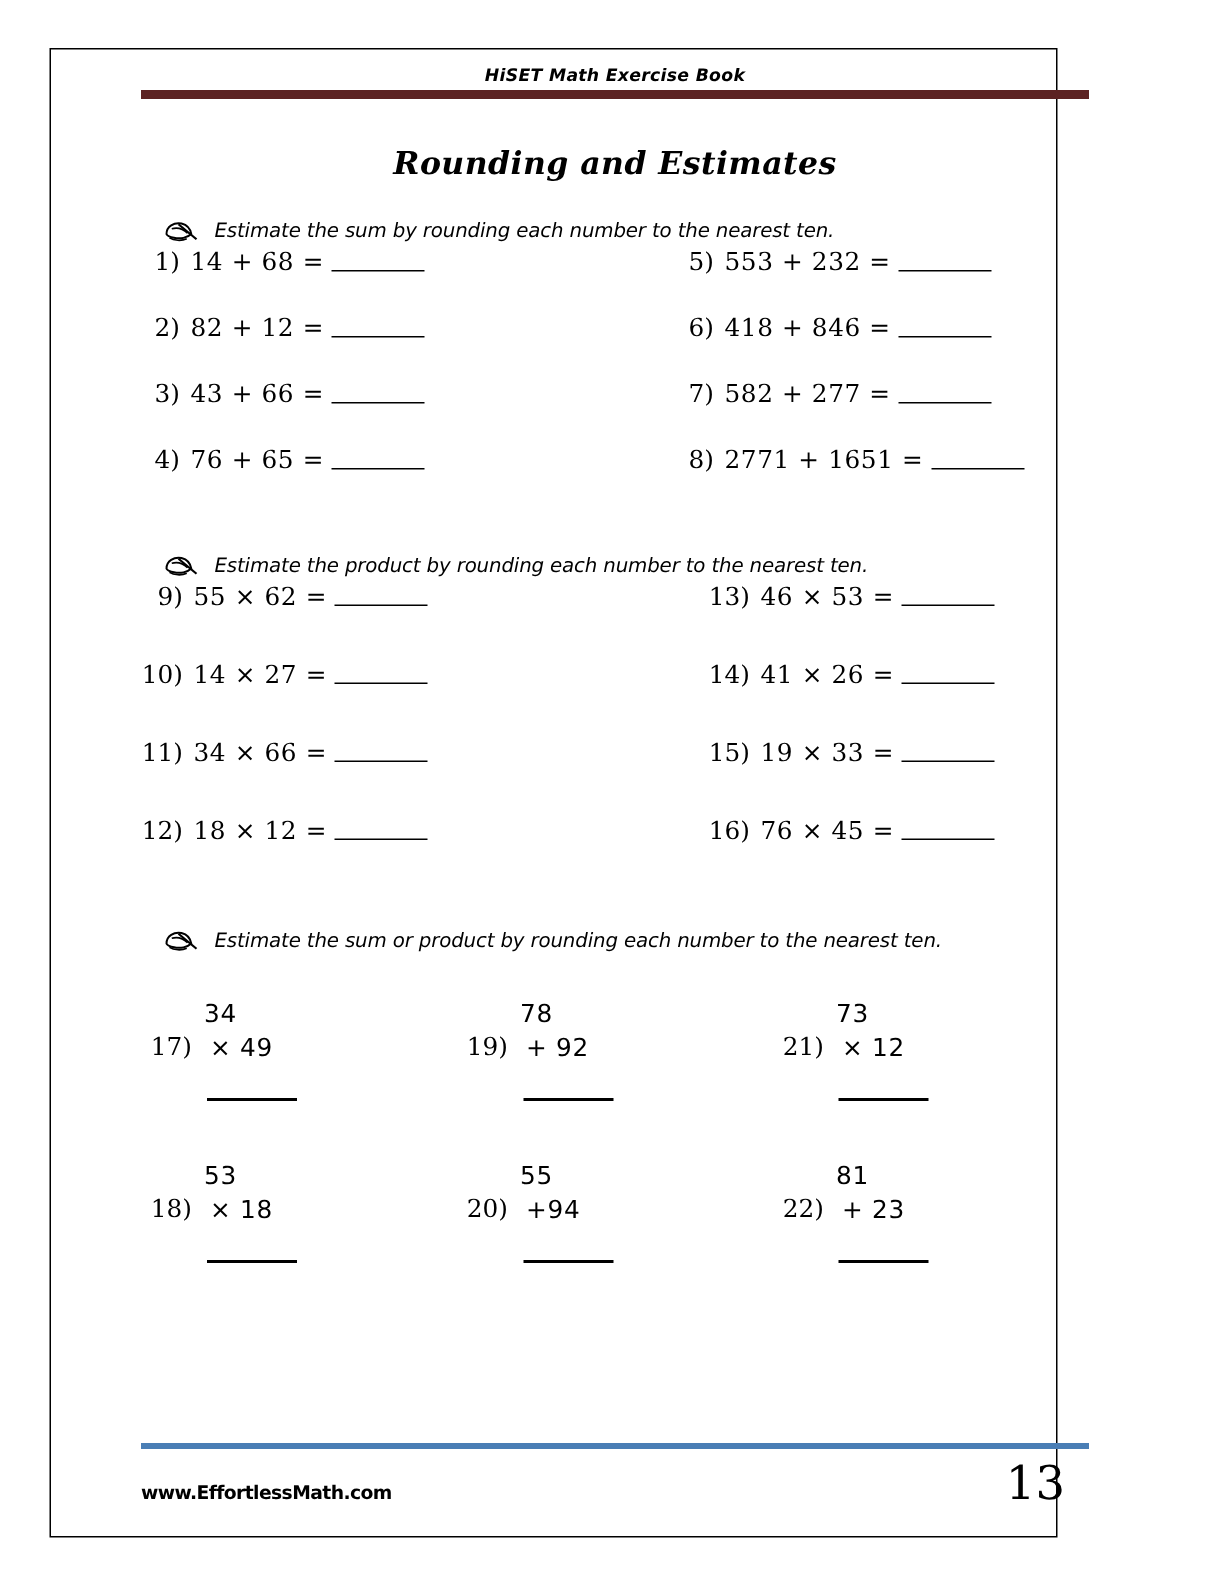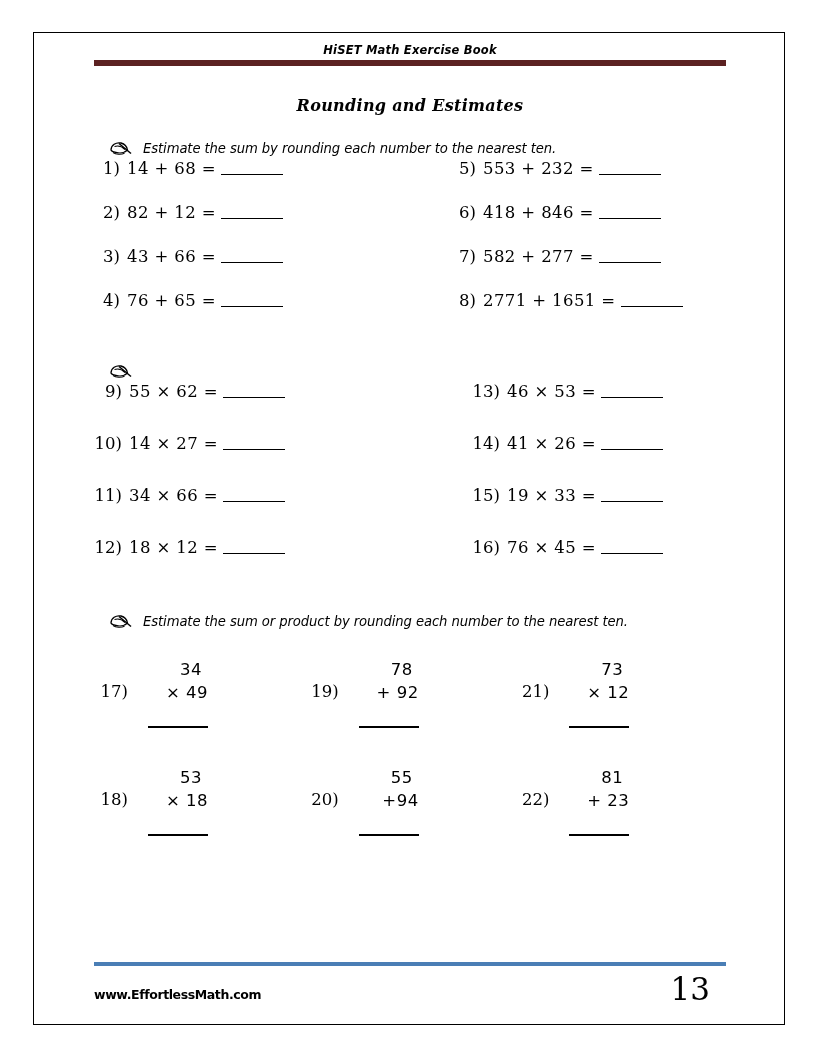--- a/index.html
+++ b/index.html
@@ -14,21 +14,21 @@
     color: #000000;
     position: relative;
     overflow: hidden;
   }
 
   
   #page-frame {
     position: absolute;
     left: 33px;
     top: 32px;
-    width: 752px;
+    width: 672px;
     height: 993px;
     border: 1.4px solid #000000;
     box-sizing: border-box;
   }
 
   #page-inner {
     position: absolute;
     left: 60px;
     top: 10px;
     width: 632px;
@@ -50,21 +50,21 @@
     background: #5C2222;
     width: 100%;
   }
 
   
   #worksheet-title {
     text-align: center;
     font-family: "DejaVu Serif", serif;
     font-weight: bold;
     font-style: italic;
-    font-size: 16px;
+    font-size: 21px;
     margin-top: 30px;
     letter-spacing: .3px;
   }
 
   
   .instruction {
     display: flex;
     align-items: center;
     gap: 9px;
     margin-left: 14px;
@@ -142,21 +142,21 @@
     font-size: 16.5px;
     padding-bottom: 27px;
     padding-right: 8px;
     width: 34px;
     text-align: right;
     flex: none;
   }
   .vert-stack {
     display: flex;
     flex-direction: column;
-    align-items: flex-end;
+    align-items: flex-start;
     width: 72px;
   }
   .vert-top {
     font-family: "DejaVu Sans", sans-serif;
     font-size: 16.5px;
     text-align: right;
     padding-right: 6px;
     letter-spacing: .5px;
   }
   .vert-bottom {
@@ -282,20 +282,21 @@
     </div>
 
     <div id="section2">
       <div class="instruction">
         <svg class="pen-icon" viewBox="0 0 26 22">
           <path d="M3 13 C3 8, 8 5, 13 6 C17 7, 19 10, 19.5 13 C17 15.5, 12 16.5, 8 15.5 C5.5 15, 3.5 14.2, 3 13 Z" fill="none" stroke="#000" stroke-width="1.3"></path>
           <path d="M6.5 9.5 C10 8.5, 14 9.5, 17 12.5" fill="none" stroke="#000" stroke-width="1.1"></path>
           <path d="M5 15.5 C8 17.5, 13 17.8, 16.5 16.2" fill="none" stroke="#000" stroke-width="1.1"></path>
           <path d="M11 6.5 L23 16.5" stroke="#000" stroke-width="1.5" fill="none"></path>
         </svg>
+        <span class="instruction-text">Estimate the product by rounding each number to the nearest ten.</span>
       </div>
 
       <div class="problem-grid">
         <div class="col-left">
           <div class="problem-row">
             <span class="p-num">9)</span>
             <span class="p-body">55 × 62 =</span>
             <span class="blank"></span>
           </div>
           <div class="problem-row">

